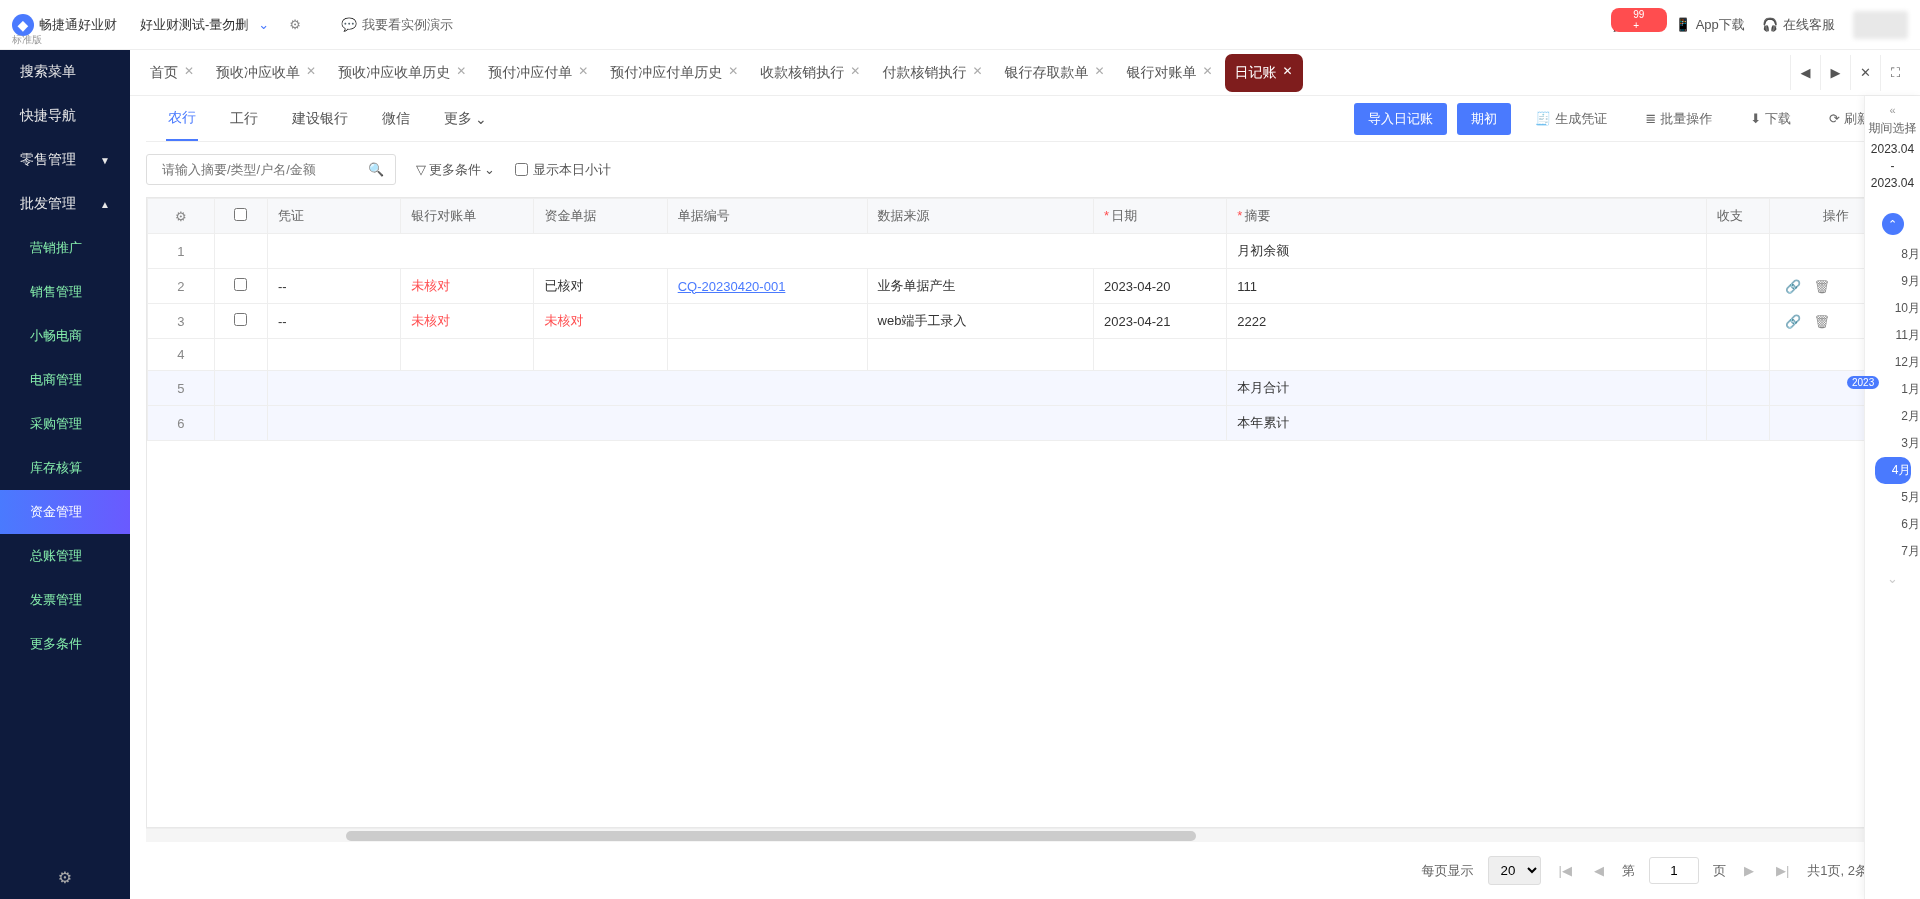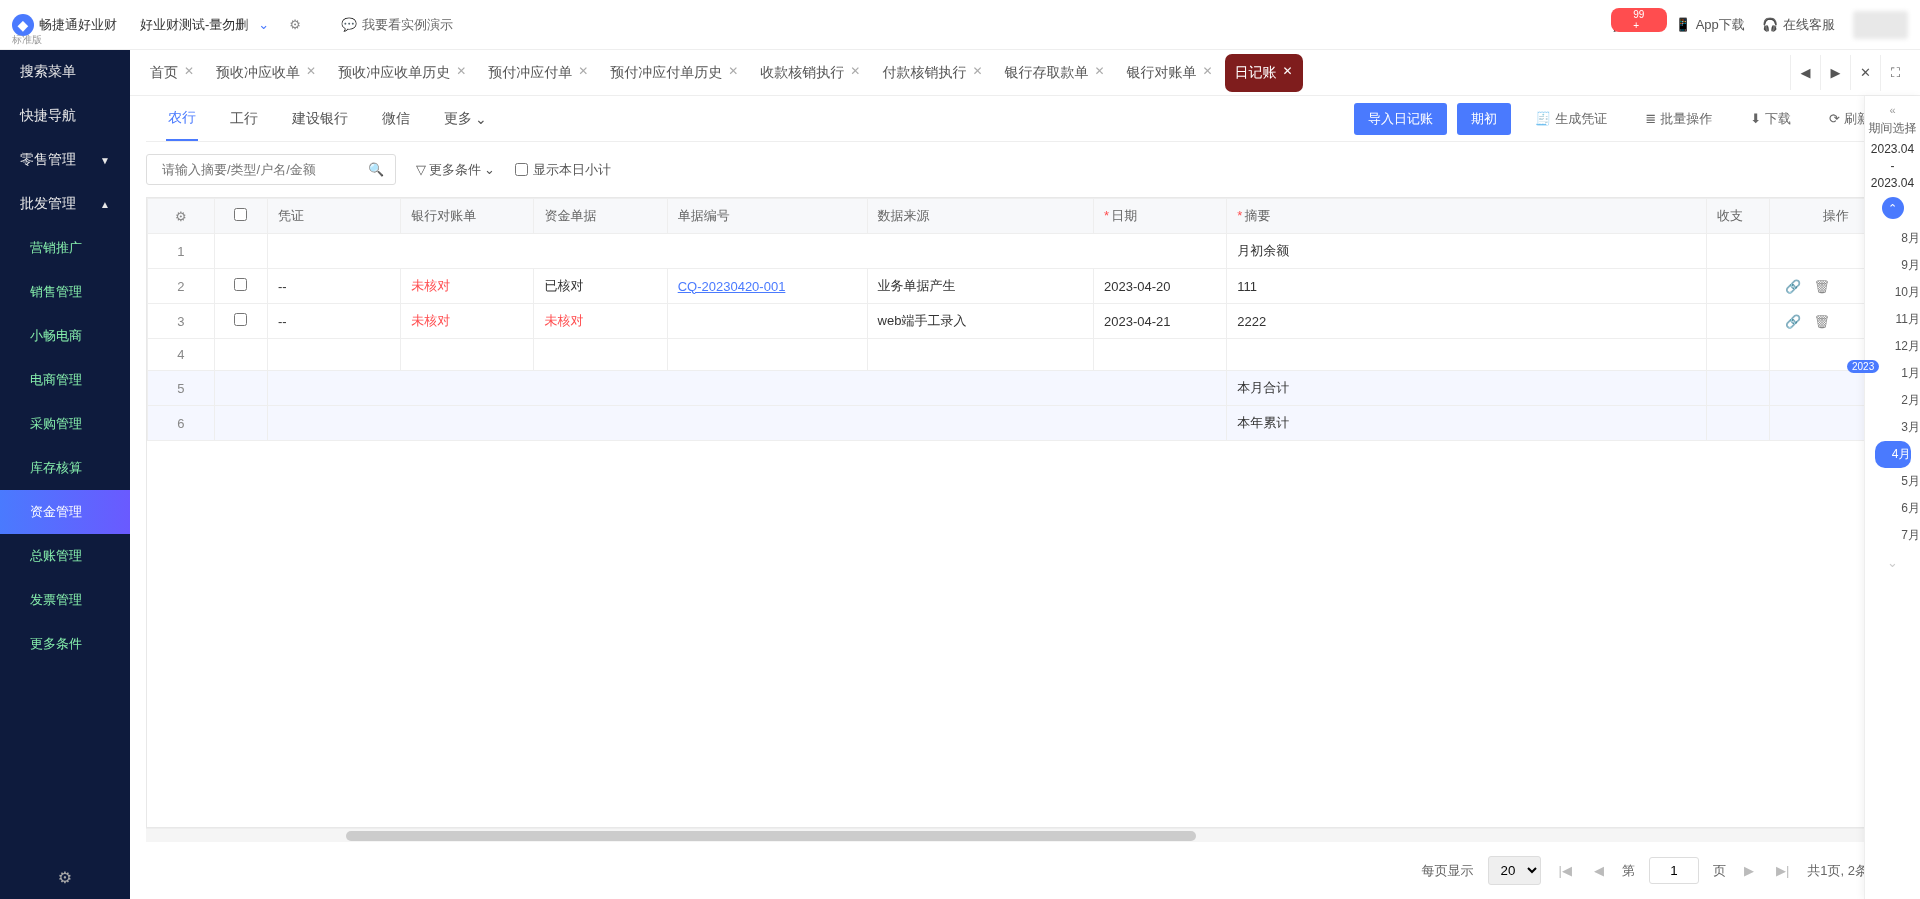--- a/index.html
+++ b/index.html
@@ -63,21 +63,21 @@
 .op-cell{text-align:center}
 .op-icon{color:#888;margin:0 6px;cursor:pointer}
 .grid td.center-text{text-align:left;padding-left:10px}
 .footer{display:flex;align-items:center;justify-content:flex-end;gap:14px;padding:14px 10px;color:#666}
 .footer select,.footer input{border:1px solid #ddd;padding:5px 8px;border-radius:3px}
 .footer .page-input{width:50px;text-align:center}
 .footer .nav-icon{color:#bbb;cursor:pointer;padding:0 4px}
 .period-panel{position:absolute;right:0;top:0;width:56px;background:#fff;border-left:1px solid #eee;box-shadow:-2px 0 8px rgba(0,0,0,.05);display:flex;flex-direction:column;align-items:center;padding-top:8px;z-index:10;height:100%}
 .period-collapse{color:#999;font-size:11px;cursor:pointer;margin-bottom:4px}
 .period-title{font-size:12px;color:#666;margin-bottom:4px}
-.period-range{font-size:12px;color:#333;text-align:center;line-height:1.4;margin-bottom:6px}
+.period-range{font-size:12px;color:#333;text-align:center;line-height:1.4;margin-bottom:22px}
 .period-up{width:22px;height:22px;background:#4a7afe;color:#fff;border-radius:50%;display:flex;align-items:center;justify-content:center;font-size:11px;cursor:pointer;margin-bottom:6px}
 .period-month{padding:5px 0;font-size:12px;color:#555;cursor:pointer;width:100%;text-align:right}
 .period-month.active{background:#4a7afe;color:#fff;border-radius:10px;width:36px}
 .period-year-badge{background:#4a7afe;color:#fff;font-size:10px;padding:1px 5px;border-radius:8px;position:absolute;left:-18px}
 .period-down{color:#ccc;margin-top:6px;cursor:pointer}
 .hscroll{height:14px;background:#f5f5f5;border-top:1px solid #eee;position:relative}
 .hscroll-thumb{position:absolute;left:200px;width:850px;height:10px;background:#ccc;border-radius:5px;top:2px}
 </style>
 </head>
 <body>

